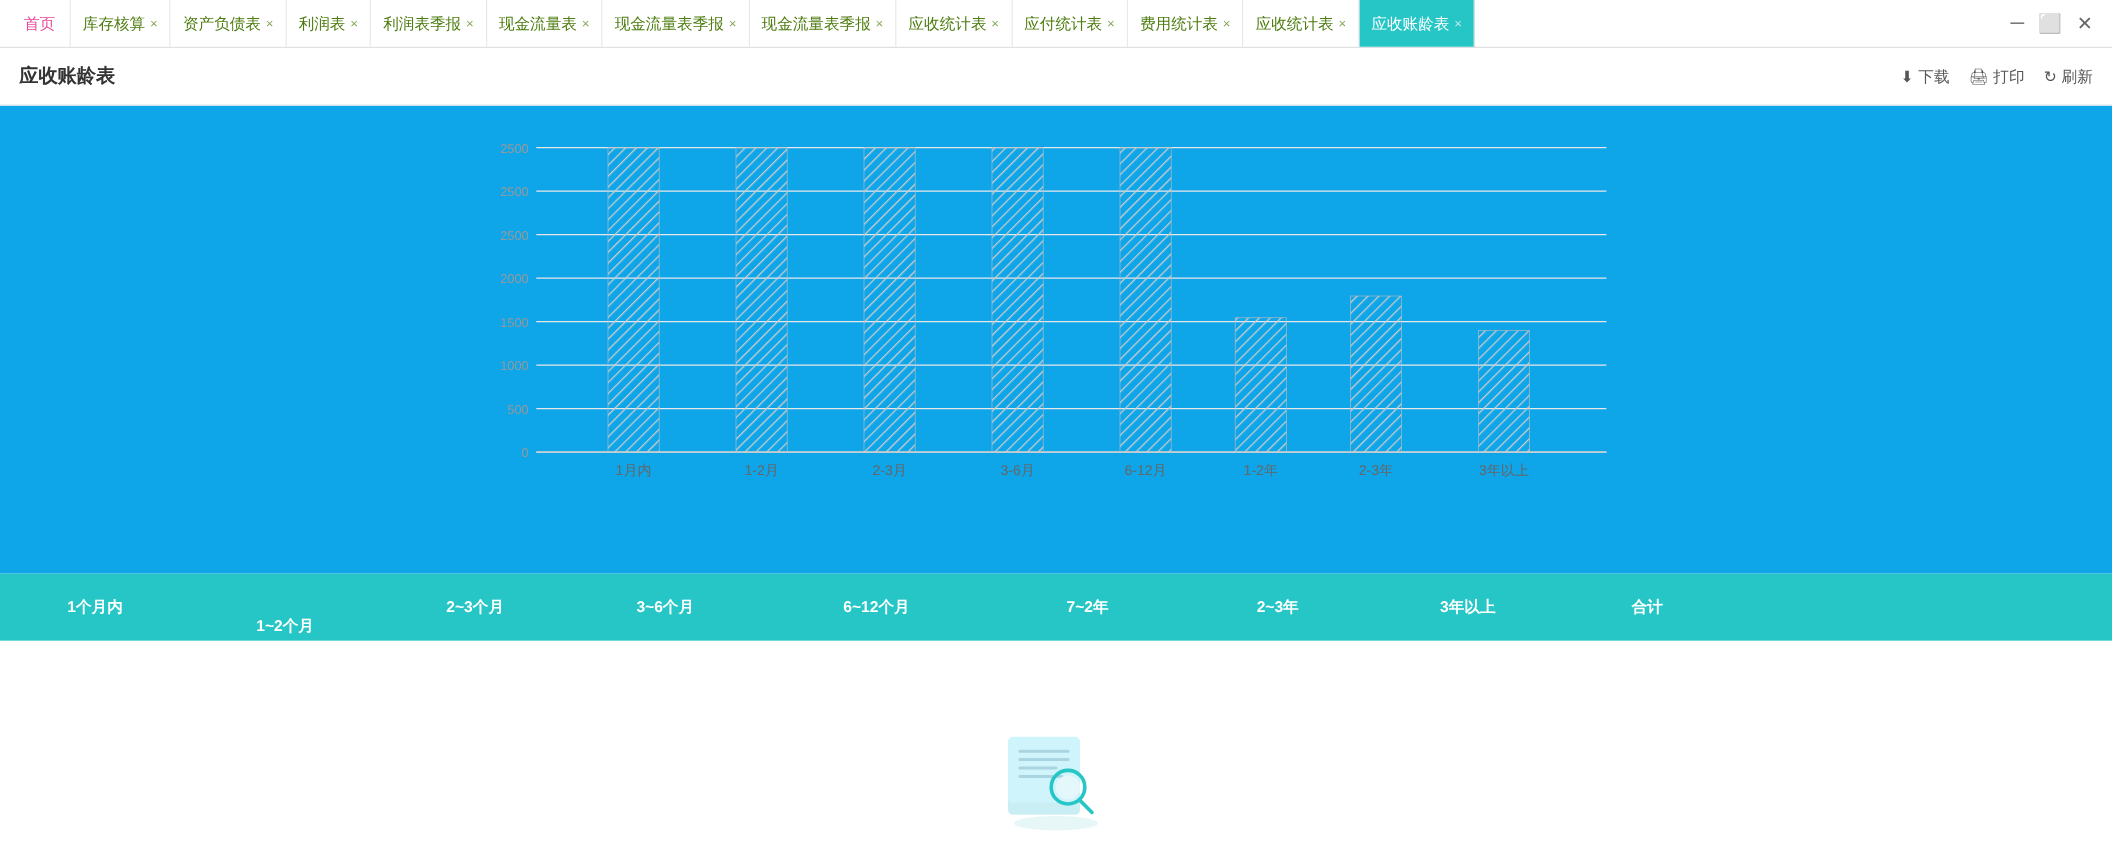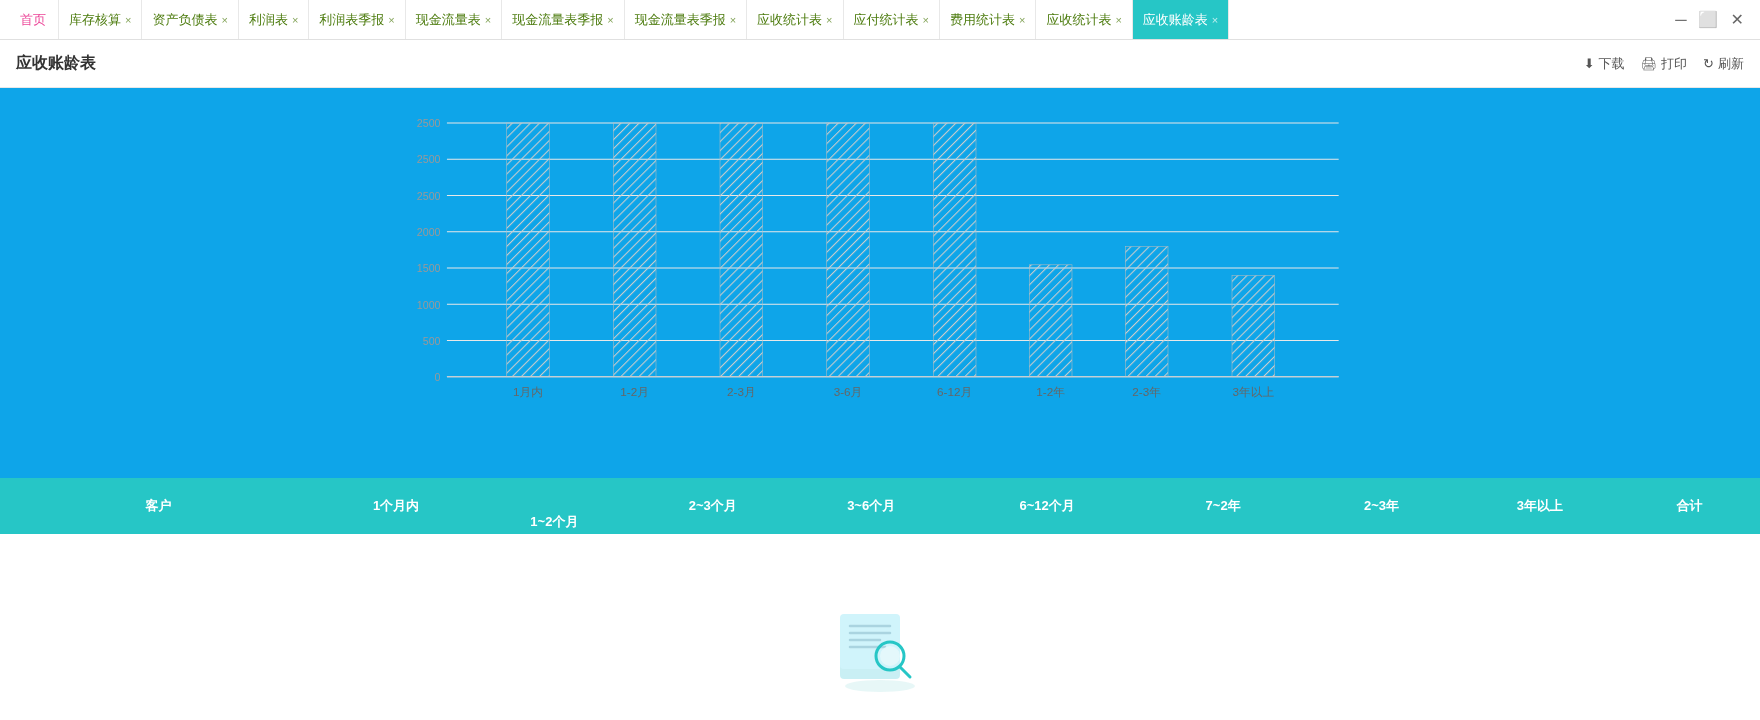--- a/index.html
+++ b/index.html
@@ -283,23 +283,20 @@
       <text x="320" y="270" text-anchor="middle" font-size="11" fill="#666">2-3月</text>
       <text x="420" y="270" text-anchor="middle" font-size="11" fill="#666">3-6月</text>
       <text x="520" y="270" text-anchor="middle" font-size="11" fill="#666">6-12月</text>
       <text x="610" y="270" text-anchor="middle" font-size="11" fill="#666">1-2年</text>
       <text x="700" y="270" text-anchor="middle" font-size="11" fill="#666">2-3年</text>
       <text x="800" y="270" text-anchor="middle" font-size="11" fill="#666">3年以上</text>
     </svg>
   </div>
 
   <div class="table-header">
-    <div class="col col-customer">
-      <span>客户</span>
-    </div>
     <div class="col col-1m">
       <span>1个月内</span>
     </div>
     <div class="col col-1-2m">
       <span>1~2个月</span>
     </div>
     <div class="col col-2-3m">
       <span>2~3个月</span>
     </div>
     <div class="col col-3-6m">

